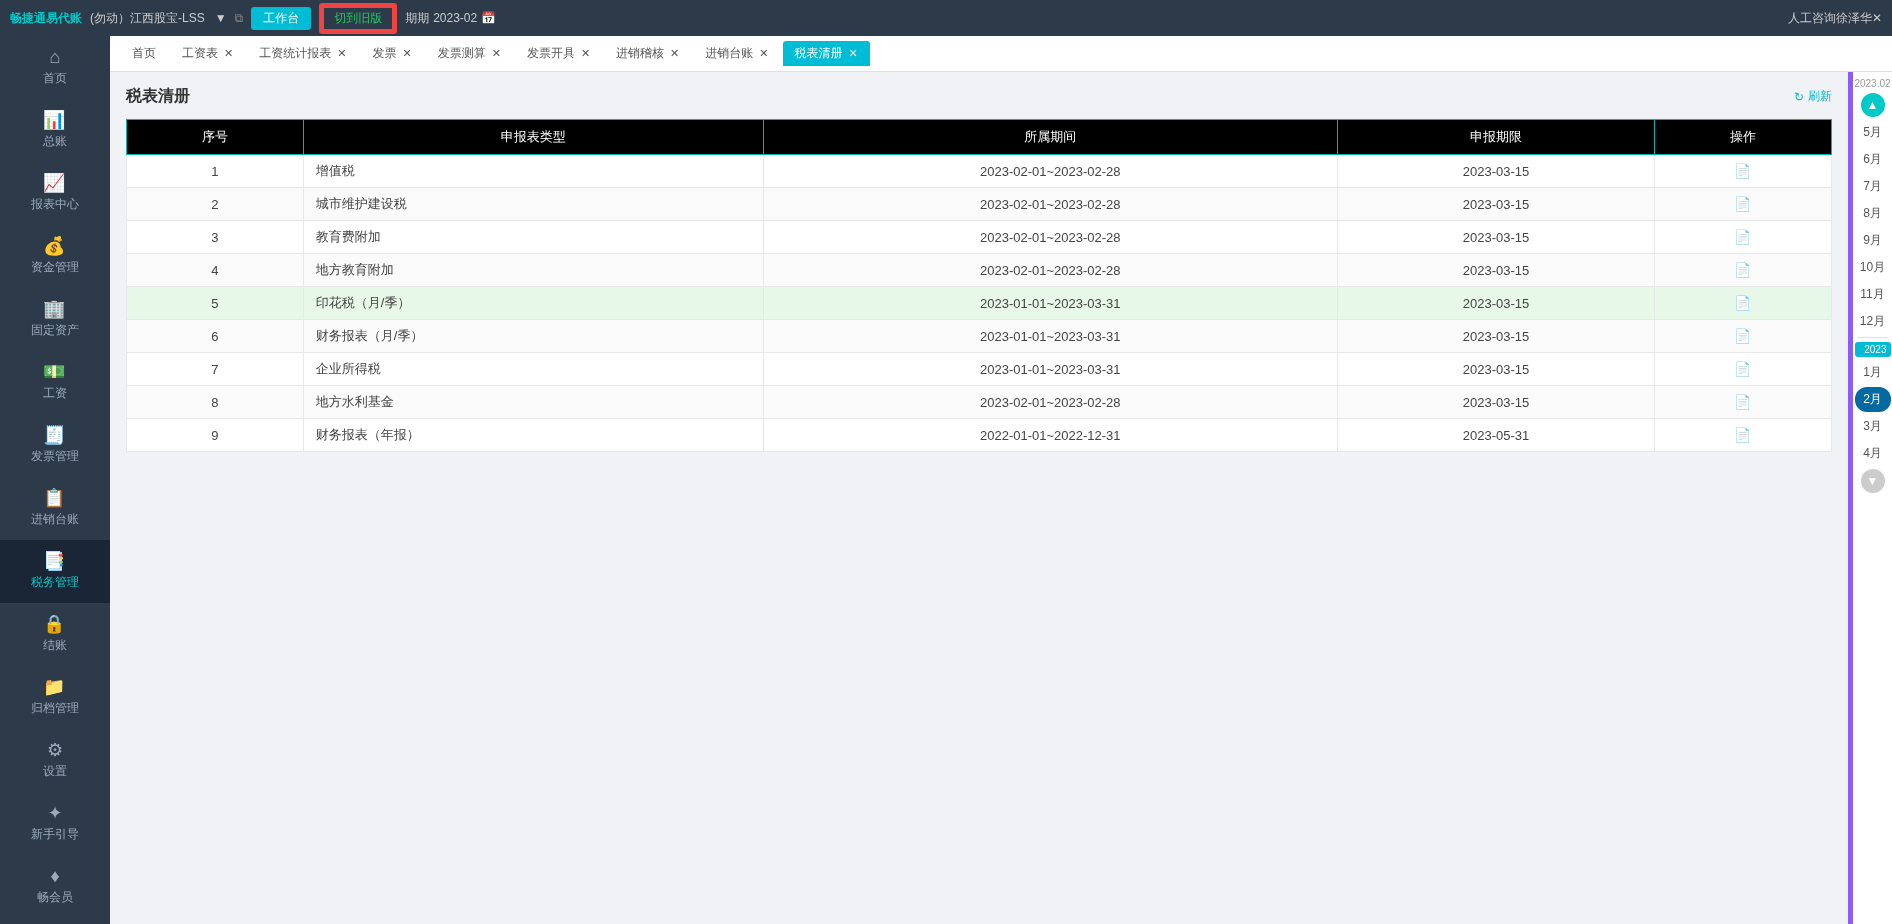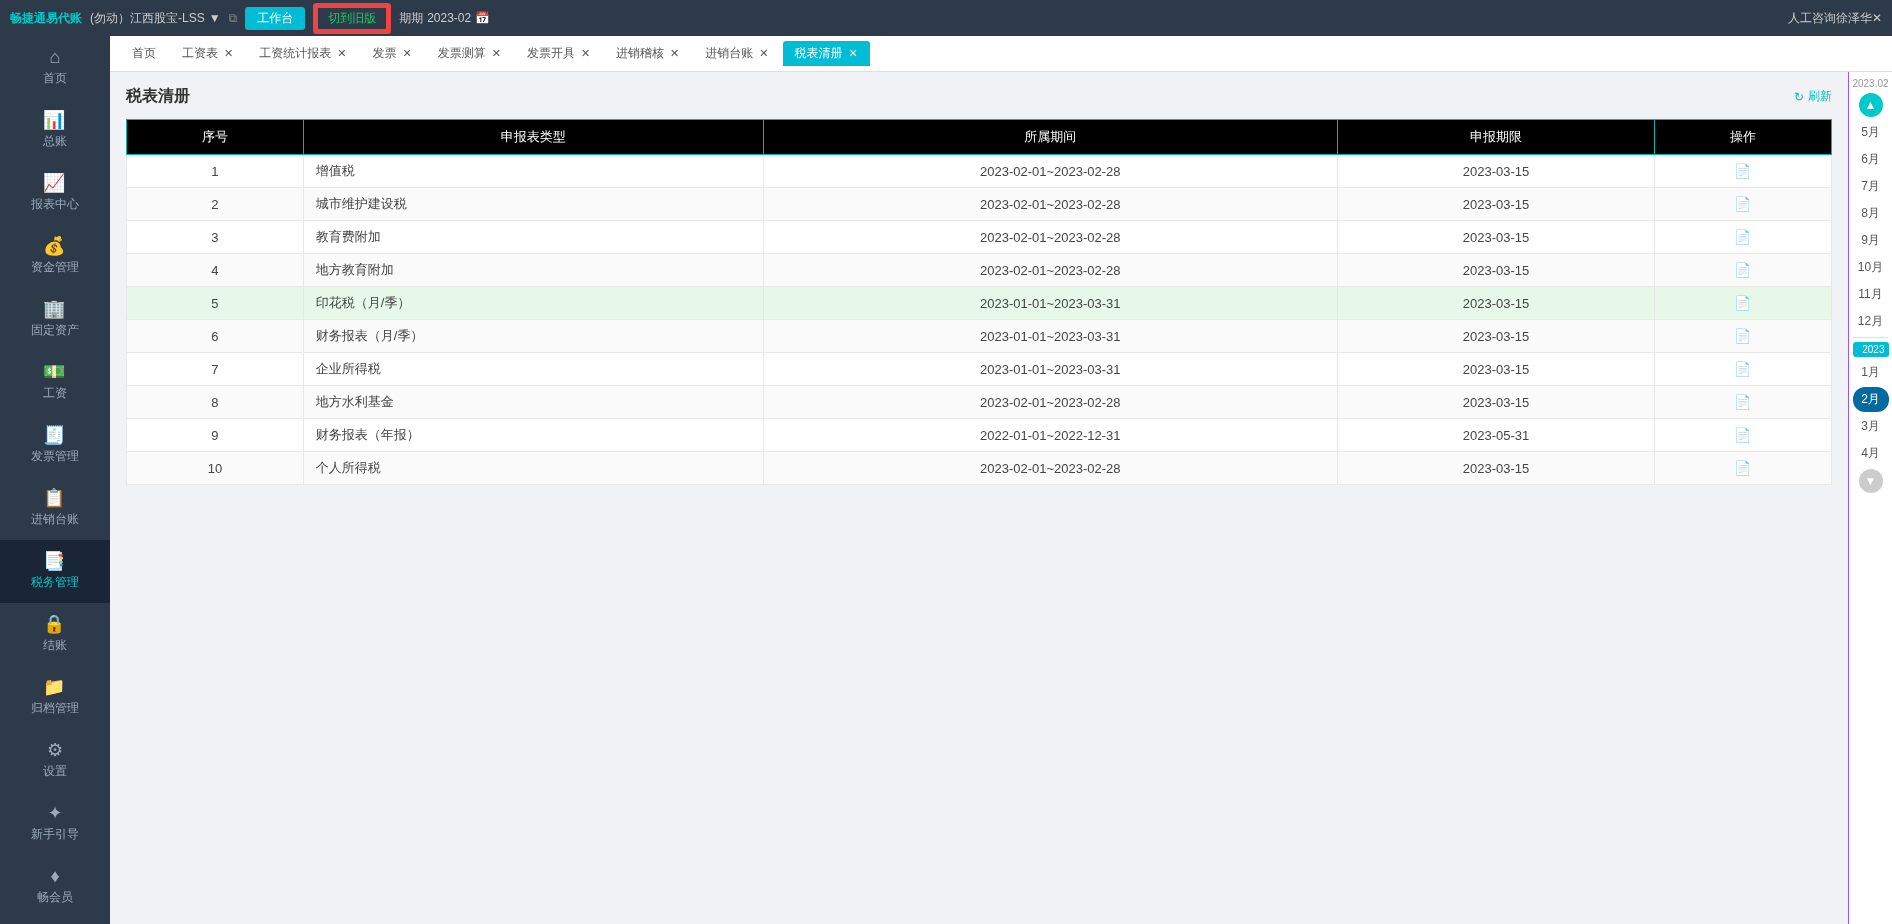--- a/index.html
+++ b/index.html
@@ -17,21 +17,21 @@
     }
     .top-bar-logo {
       color: #00c9c9;
       font-size: 12px;
       font-weight: bold;
       white-space: nowrap;
     }
     .top-bar-company {
       display: flex;
       align-items: center;
-      gap: 4px;
+      gap: 10px;
       color: #ccc;
       font-size: 12px;
       cursor: pointer;
     }
     .top-bar-btn {
       background: #00bcd4;
       color: #fff;
       border: none;
       padding: 3px 12px;
       border-radius: 3px;
@@ -221,21 +221,21 @@
     .action-icon {
       cursor: pointer;
       color: #888;
       font-size: 14px;
     }
 
     
     .right-sidebar {
       width: 44px;
       background: #fff;
-      border-left: 1px solid #8b5cf6;
+      border-left: 5px solid #8b5cf6;
       display: flex;
       flex-direction: column;
       align-items: center;
       overflow-y: auto;
       flex-shrink: 0;
       padding: 4px 0;
     }
     .rs-year-label {
       font-size: 10px;
       color: #999;
@@ -491,27 +491,20 @@
                   <td>2023-03-15</td>
                   <td><span class="action-icon">📄</span></td>
                 </tr>
                 <tr>
                   <td>9</td>
                   <td>财务报表（年报）</td>
                   <td>2022-01-01~2022-12-31</td>
                   <td>2023-05-31</td>
                   <td><span class="action-icon">📄</span></td>
                 </tr>
-                <tr>
-                  <td>10</td>
-                  <td>个人所得税</td>
-                  <td>2023-02-01~2023-02-28</td>
-                  <td>2023-03-15</td>
-                  <td><span class="action-icon">📄</span></td>
-                </tr>
               </tbody>
           </table>
         </div>
       </div>
 
       <div class="right-sidebar">
         <div class="rs-year-label">2023.02</div>
         <button class="rs-nav-btn">▲</button>
         <div class="rs-month-item">5月</div>
         <div class="rs-month-item">6月</div>

